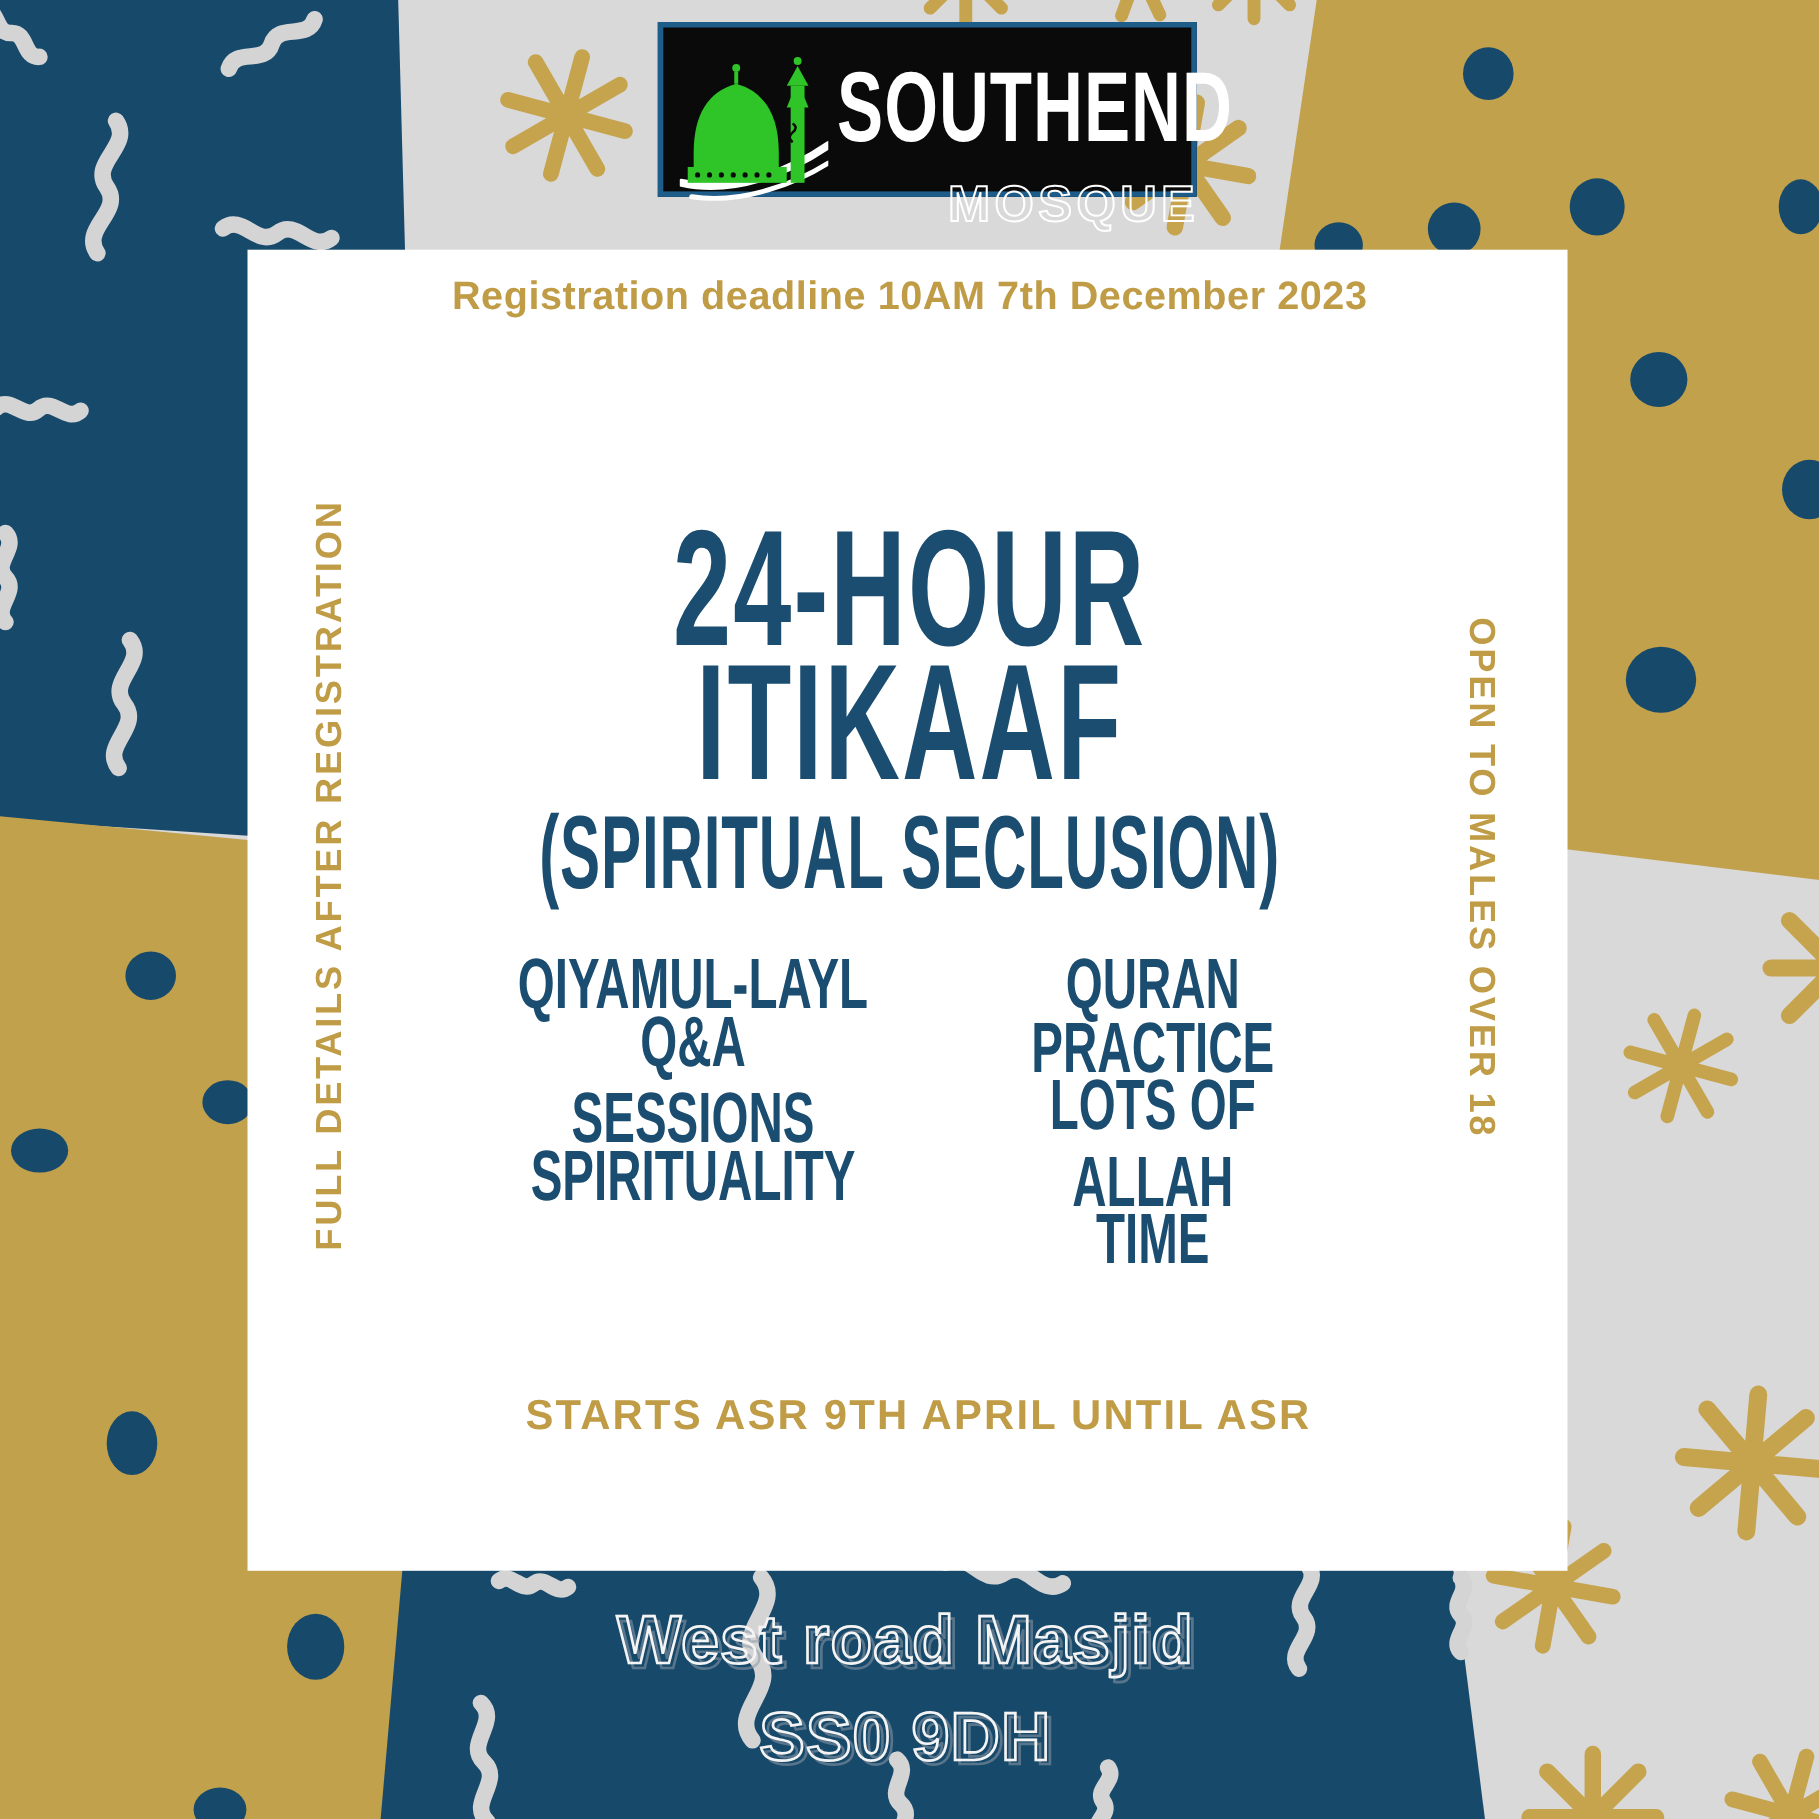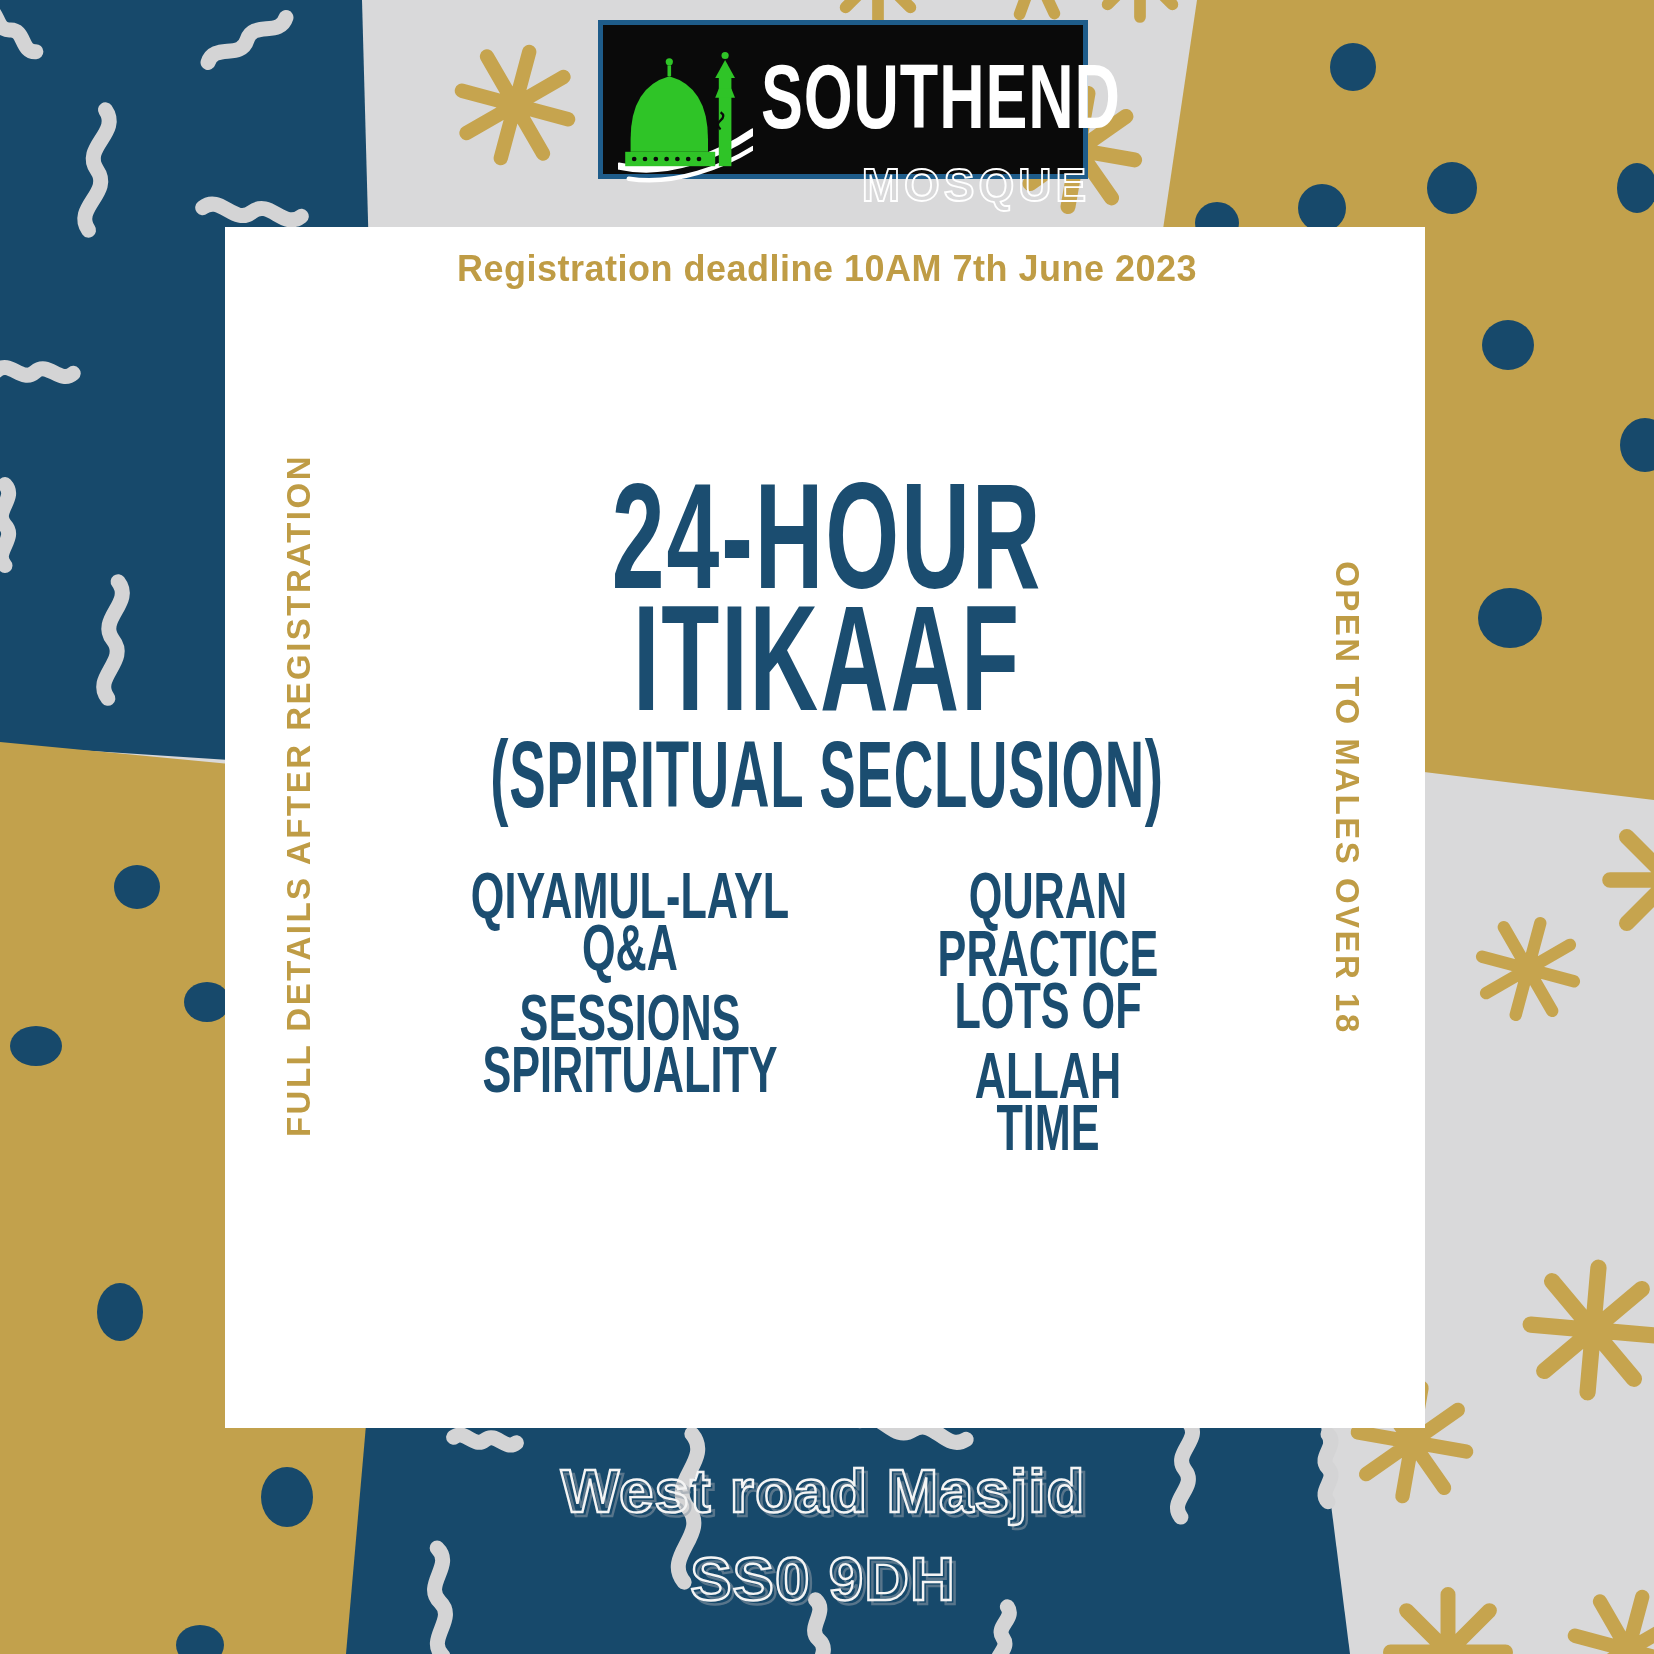--- a/index.html
+++ b/index.html
@@ -139,21 +139,21 @@
       </g>
       <path d="M114 78 q6 4 0 9 q-6 5 0 10" style="stroke:var(--black)" stroke-width="2.5" fill="none"></path>
     </svg>
     <div class="logo-title">SOUTHEND</div>
     <svg class="logo-sub" width="230" height="75">
       <text x="115" y="58" text-anchor="middle" style="font-family:'Liberation Sans',sans-serif;font-weight:bold;font-size:46px;letter-spacing:4px;fill:none;stroke:#FFFFFF;stroke-width:1.8">MOSQUE</text>
     </svg>
   </div>
 
   <div class="reg">
-    <div>Registration deadline 10AM 7th June 2023</div>
+    <div>Registration deadline 10AM 7th December 2023</div>
   </div>
 
   <div class="title">
     <div class="title-big">24-HOUR</div>
     <div class="title-big">ITIKAAF</div>
     <div class="title-sub">(SPIRITUAL SECLUSION)</div>
   </div>
 
   <div class="col col-right">
     <div class="feat">QURAN</div>
@@ -161,20 +161,21 @@
     <div class="feat">LOTS OF ALLAH</div>
     <div class="feat">TIME</div>
   </div>
   <div class="col col-left">
     <div class="feat">QIYAMUL-LAYL</div>
     <div class="feat">Q&amp;A SESSIONS</div>
     <div class="feat">SPIRITUALITY</div>
   </div>
 
   <div class="sched">
+    <div>STARTS ASR 9TH APRIL UNTIL ASR</div>
   </div>
 
   <div class="side side-left">FULL DETAILS AFTER REGISTRATION</div>
   <div class="side side-right">OPEN TO MALES OVER 18</div>
 
   <svg class="addr" width="1654" height="224">
     <text class="shadow" x="827" y="86" text-anchor="middle">West road Masjid</text>
     <text class="main" x="823" y="82" text-anchor="middle">West road Masjid</text>
     <text class="shadow" x="827" y="174" text-anchor="middle">SS0 9DH</text>
     <text class="main" x="823" y="170" text-anchor="middle">SS0 9DH</text>

